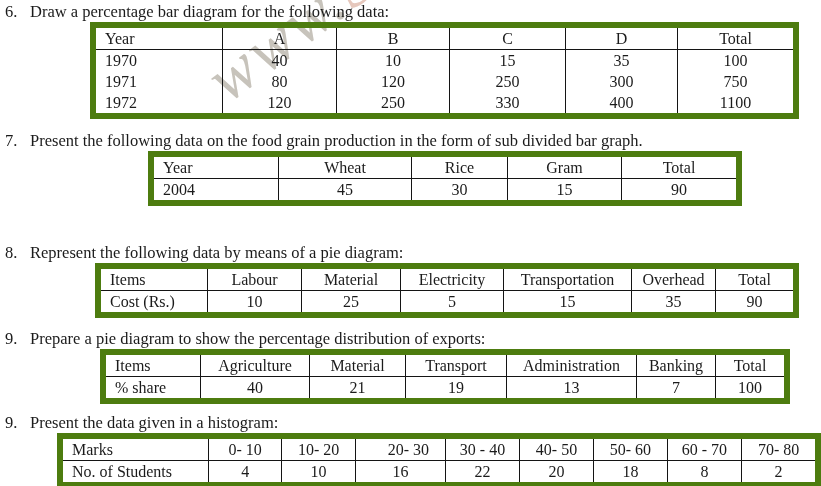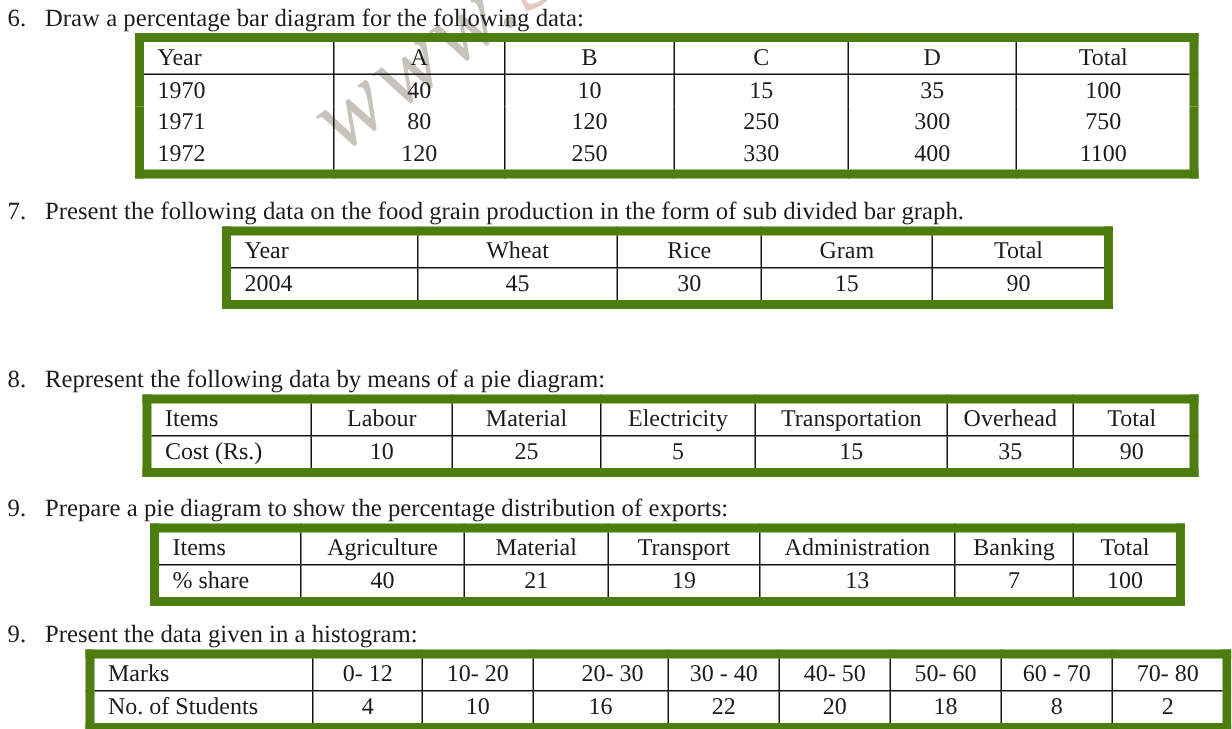--- a/index.html
+++ b/index.html
@@ -187,21 +187,21 @@
 
   <div class="question" id="q10">
     <div class="q-line">
       <span class="q-num">9.</span>
       <span class="q-text">Present the data given in a histogram:</span>
     </div>
     <table class="data-table" id="t10" data-table="questions.4.table">
         <thead>
           <tr>
             <th style="width: 141px;">Marks</th>
-            <th style="width: 77px;">0- 12</th>
+            <th style="width: 77px;">0- 10</th>
             <th style="width: 77px;">10- 20</th>
             <th style="width: 77px; padding-left: 16px;">20- 30</th>
             <th style="width: 77px;">30 - 40</th>
             <th style="width: 77px;">40- 50</th>
             <th style="width: 77px;">50- 60</th>
             <th style="width: 77px;">60 - 70</th>
             <th style="width: 77px;">70- 80</th>
           </tr>
         </thead>
         <tbody>

